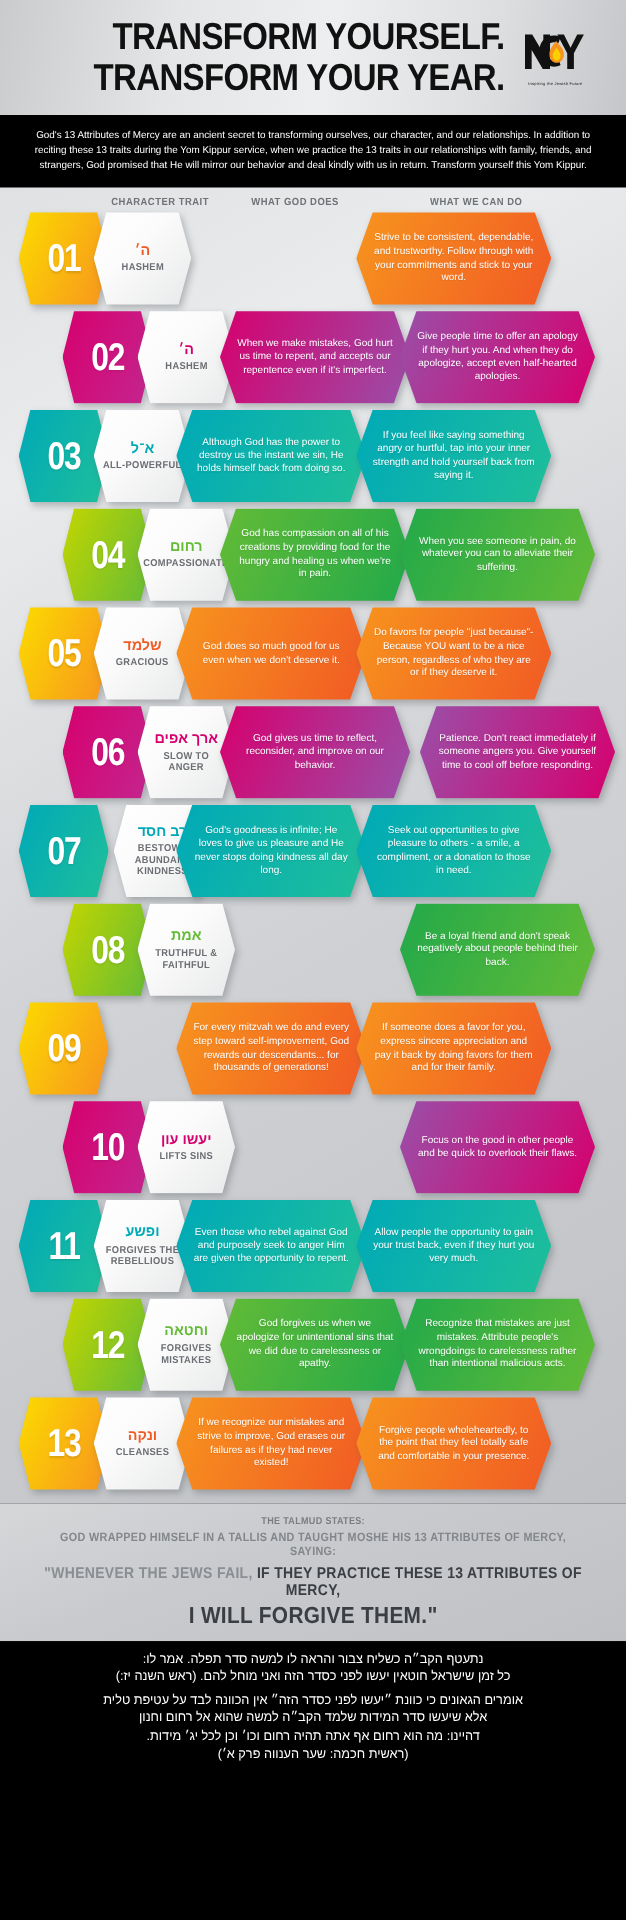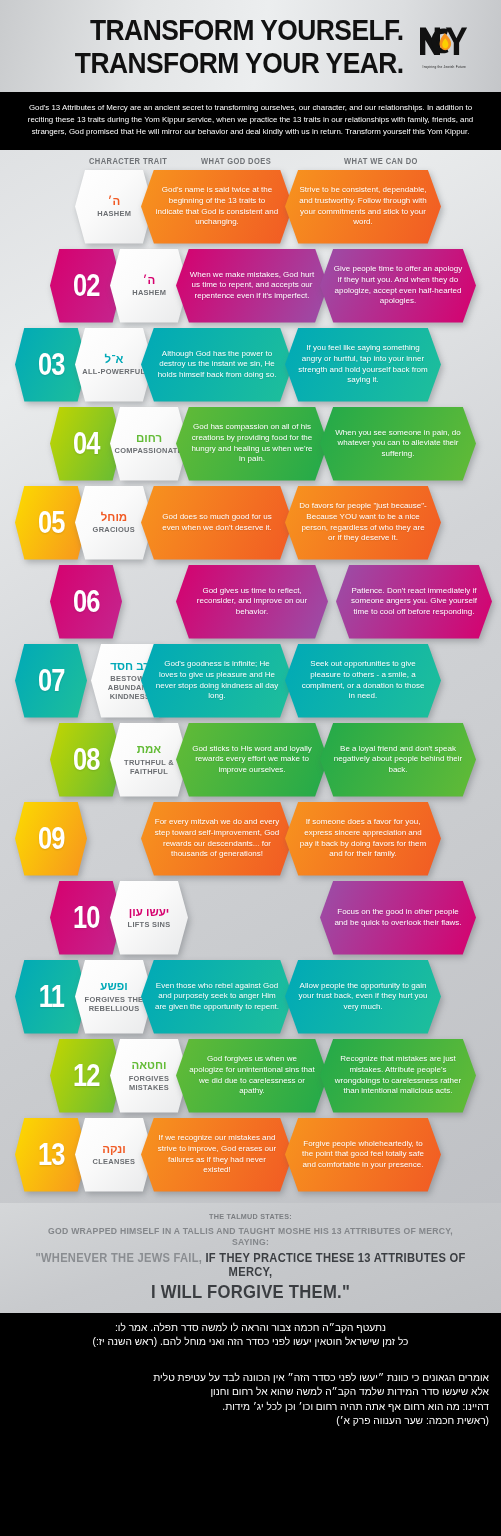--- a/index.html
+++ b/index.html
@@ -124,21 +124,21 @@
   .tl3 { font-size: 12.4px; color: #8a8d91; margin-bottom: 2px; }
   .tl3 b { color: #3b3e42; font-weight: 700; }
   .tl4 { font-size: 18.5px; color: #3b3e42; }
 
   
   .footer {
     background: #000; color: #fff; direction: rtl;
     text-align: center; padding: 8px 12px 10px 12px;
   }
   .fp { font-size: 10.2px; line-height: 14.5px; }
-  .fp.b2 { margin-top: 21px; text-align: right; }
+  .fp.b2 { margin-top: 4px; }
 </style>
 </head>
 <body>
 
 <div class="page">
 
   <div class="header">
     <div class="header-inner">
       <div class="title-block">
         <div class="title-line">TRANSFORM YOURSELF.</div>
@@ -162,35 +162,35 @@
   <div class="intro">God's 13 Attributes of Mercy are an ancient secret to transforming ourselves, our character, and our relationships. In addition to reciting these 13 traits during the Yom Kippur service, when we practice the 13 traits in our relationships with family, friends, and strangers, God promised that He will mirror our behavior and deal kindly with us in return. Transform yourself this Yom Kippur.</div>
 
   <div class="chart">
     <div class="colhead">
       <span class="ch-trait">CHARACTER TRAIT</span>
       <span class="ch-does">WHAT GOD DOES</span>
       <span class="ch-cando">WHAT WE CAN DO</span>
     </div>
     <div id="rows-container">
         <div class="row">
+    <div class="hexwrap" style="left:15px">
+      <div class="hex hex-num">
+        <div class="shape" style="background:linear-gradient(115deg,#fcdb00 0%,#f7941e 100%)">
+          <span class="num-txt">01</span>
+        </div>
+      </div>
+    </div>
     <div class="hexwrap" style="left:75px">
       <div class="hex hex-trait">
         <div class="shape">
           <span class="heb" style="color:#f15a24">ה׳</span>
           <span class="eng">HASHEM</span>
         </div>
       </div>
     </div>
-    <div class="hexwrap" style="left:141px">
-      <div class="hex hex-does wide">
-        <div class="shape" style="background:linear-gradient(115deg,#f7941e 0%,#f15a24 100%)">
-          <span class="body-txt">God's name is said twice at the beginning of the 13 traits to indicate that God is consistent and unchanging.</span>
-        </div>
-      </div>
-    </div>
     <div class="hexwrap" style="left:285px">
       <div class="hex hex-cando wide">
         <div class="shape" style="background:linear-gradient(115deg,#f7941e 0%,#f15a24 100%)">
           <span class="body-txt">Strive to be consistent, dependable, and trustworthy. Follow through with your commitments and stick to your word.</span>
         </div>
       </div>
     </div>
         </div>
         <div class="row">
     <div class="hexwrap" style="left:50px">
@@ -289,21 +289,21 @@
     <div class="hexwrap" style="left:15px">
       <div class="hex hex-num">
         <div class="shape" style="background:linear-gradient(115deg,#fcdb00 0%,#f7941e 100%)">
           <span class="num-txt">05</span>
         </div>
       </div>
     </div>
     <div class="hexwrap" style="left:75px">
       <div class="hex hex-trait">
         <div class="shape">
-          <span class="heb" style="color:#f15a24">מוחל</span>
+          <span class="heb" style="color:#f15a24">שלמד</span>
           <span class="eng">GRACIOUS</span>
         </div>
       </div>
     </div>
     <div class="hexwrap" style="left:141px">
       <div class="hex hex-does wide">
         <div class="shape" style="background:linear-gradient(115deg,#f7941e 0%,#f15a24 100%)">
           <span class="body-txt">God does so much good for us even when we don't deserve it.</span>
         </div>
       </div>
@@ -317,20 +317,28 @@
     </div>
         </div>
         <div class="row">
     <div class="hexwrap" style="left:50px">
       <div class="hex hex-num">
         <div class="shape" style="background:linear-gradient(115deg,#d6006e 0%,#c4268f 100%)">
           <span class="num-txt">06</span>
         </div>
       </div>
     </div>
+    <div class="hexwrap" style="left:110px">
+      <div class="hex hex-trait">
+        <div class="shape">
+          <span class="heb" style="color:#d6006e">ארך אפים</span>
+          <span class="eng">SLOW TO ANGER</span>
+        </div>
+      </div>
+    </div>
     <div class="hexwrap" style="left:176px">
       <div class="hex hex-does wide">
         <div class="shape" style="background:linear-gradient(115deg,#d6006e 0%,#9a4fa8 100%)">
           <span class="body-txt">God gives us time to reflect, reconsider, and improve on our behavior.</span>
         </div>
       </div>
     </div>
     <div class="hexwrap" style="left:336px">
       <div class="hex hex-cando wide">
         <div class="shape" style="background:linear-gradient(115deg,#9a4fa8 0%,#d6006e 100%)">
@@ -379,27 +387,20 @@
       </div>
     </div>
     <div class="hexwrap" style="left:110px">
       <div class="hex hex-trait">
         <div class="shape">
           <span class="heb" style="color:#63bb36">אמת</span>
           <span class="eng">TRUTHFUL &amp; FAITHFUL</span>
         </div>
       </div>
     </div>
-    <div class="hexwrap" style="left:176px">
-      <div class="hex hex-does wide">
-        <div class="shape" style="background:linear-gradient(115deg,#63bb36 0%,#22a94a 100%)">
-          <span class="body-txt">God sticks to His word and loyally rewards every effort we make to improve ourselves.</span>
-        </div>
-      </div>
-    </div>
     <div class="hexwrap" style="left:320px">
       <div class="hex hex-cando wide">
         <div class="shape" style="background:linear-gradient(115deg,#22a94a 0%,#63bb36 100%)">
           <span class="body-txt">Be a loyal friend and don't speak negatively about people behind their back.</span>
         </div>
       </div>
     </div>
         </div>
         <div class="row">
     <div class="hexwrap" style="left:15px">
@@ -529,38 +530,38 @@
     <div class="hexwrap" style="left:141px">
       <div class="hex hex-does wide">
         <div class="shape" style="background:linear-gradient(115deg,#f7941e 0%,#f15a24 100%)">
           <span class="body-txt">If we recognize our mistakes and strive to improve, God erases our failures as if they had never existed!</span>
         </div>
       </div>
     </div>
     <div class="hexwrap" style="left:285px">
       <div class="hex hex-cando wide">
         <div class="shape" style="background:linear-gradient(115deg,#f7941e 0%,#f15a24 100%)">
-          <span class="body-txt">Forgive people wholeheartedly, to the point that good feel totally safe and comfortable in your presence.</span>
+          <span class="body-txt">Forgive people wholeheartedly, to the point that they feel totally safe and comfortable in your presence.</span>
         </div>
       </div>
     </div>
         </div>
       </div>
   </div>
 
   <div class="talmud">
     <div class="tl tl1">THE TALMUD STATES:</div>
     <div class="tl tl2">GOD WRAPPED HIMSELF IN A TALLIS AND TAUGHT MOSHE HIS 13 ATTRIBUTES OF MERCY, SAYING:</div>
     <div class="tl tl3"><span>"WHENEVER THE JEWS FAIL, </span><b>IF THEY PRACTICE THESE 13 ATTRIBUTES OF MERCY,</b></div>
     <div class="tl tl4">I WILL FORGIVE THEM."</div>
   </div>
 
   <div class="footer">
     <div class="fp">
-      <div>נתעטף הקב״ה חכמה צבור והראה לו למשה סדר תפלה. אמר לו:</div>
+      <div>נתעטף הקב״ה כשליח צבור והראה לו למשה סדר תפלה. אמר לו:</div>
       <div>כל זמן שישראל חוטאין יעשו לפני כסדר הזה ואני מוחל להם. (ראש השנה יז:)</div>
     </div>
     <div class="fp b2">
       <div>אומרים הגאונים כי כוונת ״יעשו לפני כסדר הזה״ אין הכוונה לבד על עטיפת טלית</div>
       <div>אלא שיעשו סדר המידות שלמד הקב״ה למשה שהוא אל רחום וחנון</div>
       <div>דהיינו: מה הוא רחום אף אתה תהיה רחום וכו׳ וכן לכל יג׳ מידות.</div>
       <div>(ראשית חכמה: שער הענווה פרק א׳)</div>
     </div>
   </div>
 

